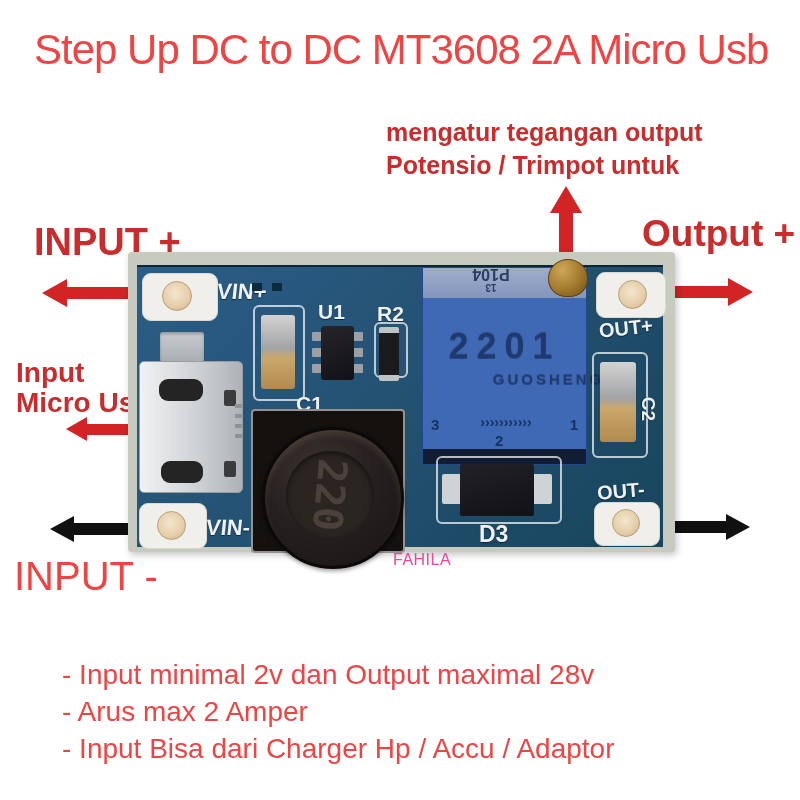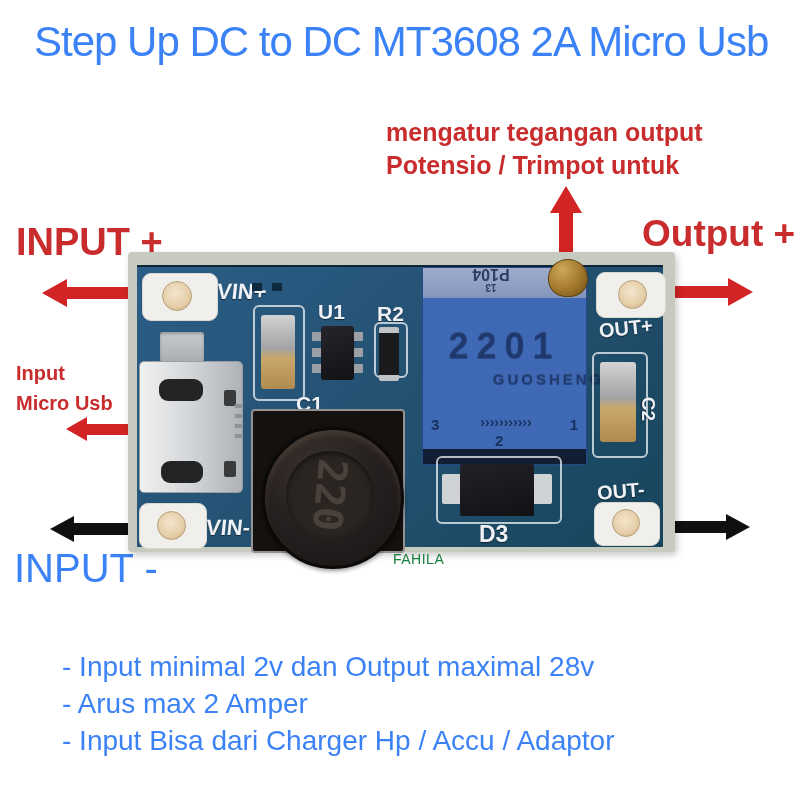--- a/index.html
+++ b/index.html
@@ -1,20 +1,20 @@
 <!DOCTYPE html>
 <html><head>
 <meta charset="utf-8">
 <style>
   html,body{margin:0;padding:0;background:#ffffff;}
   .canvas{position:relative;width:800px;height:800px;background:#ffffff;overflow:hidden;
           font-family:"Liberation Sans", sans-serif;}
   .abs{position:absolute;}
   .red{color:#c92c2c;}
-  .blk{color:#3b82f6;}
+  .blk{color:#ef4444;margin-top:8px;}
   .bold{font-weight:700;}
   
   .shaft{position:absolute;}
   .head{position:absolute;width:0;height:0;}
   .shaft.r{background:#d22424;}
   .shaft.k{background:#101010;}
   
   .board-outer{position:absolute;left:128px;top:252px;width:547px;height:300px;
                background:#c6cabf;border-radius:4px;box-shadow:2px 3px 7px rgba(0,0,0,.22);}
   .pcb{position:absolute;left:137px;top:265px;width:526px;height:280px;
@@ -65,33 +65,33 @@
   <div class="abs red bold" style="left:386px;top:116px;font-size:25px;line-height:33px;">
     <div>mengatur tegangan output</div>
     <div>Potensio / Trimpot untuk</div>
   </div>
 
   <div>
     <div class="head" style="left:550px;top:186px;border-left:16px solid transparent;border-right:16px solid transparent;border-bottom:27px solid #d22424;"></div>
     <div class="shaft r" style="left:559px;top:211px;width:14px;height:50px;"></div>
   </div>
 
-  <div class="abs red bold" style="left:16px;top:221px;font-size:38px;">INPUT +</div>
+  <div class="abs red bold" style="left:34px;top:221px;font-size:38px;">INPUT +</div>
   <div>
     <div class="head" style="left:42px;top:279px;border-top:14px solid transparent;border-bottom:14px solid transparent;border-right:25px solid #d22424;"></div>
     <div class="shaft r" style="left:66px;top:287px;width:64px;height:12px;"></div>
   </div>
 
   <div class="abs red bold" style="left:642px;top:213px;font-size:37px;">Output +</div>
   <div>
     <div class="shaft r" style="left:668px;top:286px;width:60px;height:12px;"></div>
     <div class="head" style="left:728px;top:278px;border-top:14px solid transparent;border-bottom:14px solid transparent;border-left:25px solid #d22424;"></div>
   </div>
 
-  <div class="abs red bold" style="left:16px;top:358px;font-size:20px;line-height:30px;">
+  <div class="abs red bold" style="left:16px;top:358px;font-size:28px;line-height:30px;">
     <div>Input</div>
     <div>Micro Usb</div>
   </div>
   <div>
     <div class="head" style="left:66px;top:417px;border-top:12px solid transparent;border-bottom:12px solid transparent;border-right:21px solid #d22424;"></div>
     <div class="shaft r" style="left:86px;top:424px;width:52px;height:11px;"></div>
   </div>
 
   <div class="abs blk" style="left:14px;top:546px;font-size:40px;">INPUT -</div>
   <div>
@@ -182,21 +182,21 @@
                   transform:rotate(95deg);font-family:'DejaVu Sans Mono',monospace;font-size:40px;font-weight:700;color:#4e4540;opacity:.9;">220</div>
     </div>
   </div>
 
   <div class="outline" style="left:436px;top:456px;width:122px;height:64px;"></div>
   <div class="abs" style="left:442px;top:474px;width:26px;height:30px;background:#cfd3d6;border-radius:2px;"></div>
   <div class="abs" style="left:526px;top:474px;width:26px;height:30px;background:#cfd3d6;border-radius:2px;"></div>
   <div class="abs" style="left:460px;top:464px;width:74px;height:52px;background:linear-gradient(165deg,#222127,#121115);border-radius:2px;"></div>
   <div class="silk" style="left:479px;top:521px;font-size:23px;">D3</div>
 
-  <div class="abs" style="left:393px;top:551px;font-size:14px;color:#15803d;letter-spacing:.5px;z-index:5;">FAHILA</div>
+  <div class="abs" style="left:393px;top:551px;font-size:16px;color:#ec4899;letter-spacing:.5px;z-index:5;">FAHILA</div>
 
   <div class="abs blk" style="left:62px;top:648px;font-size:28px;line-height:37px;">
     <div class="spec-line">- Input minimal 2v dan Output maximal 28v</div>
     <div class="spec-line">- Arus max 2 Amper</div>
     <div class="spec-line">- Input Bisa dari Charger Hp / Accu / Adaptor</div>
   </div>
 
 </div>
 
 </body></html>

